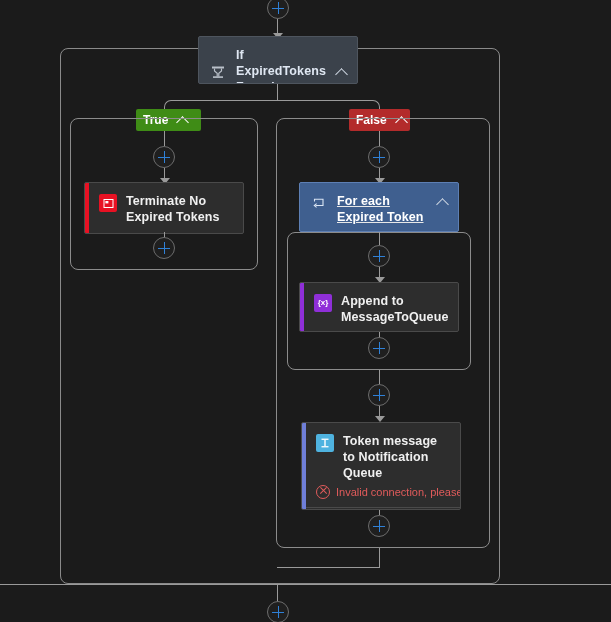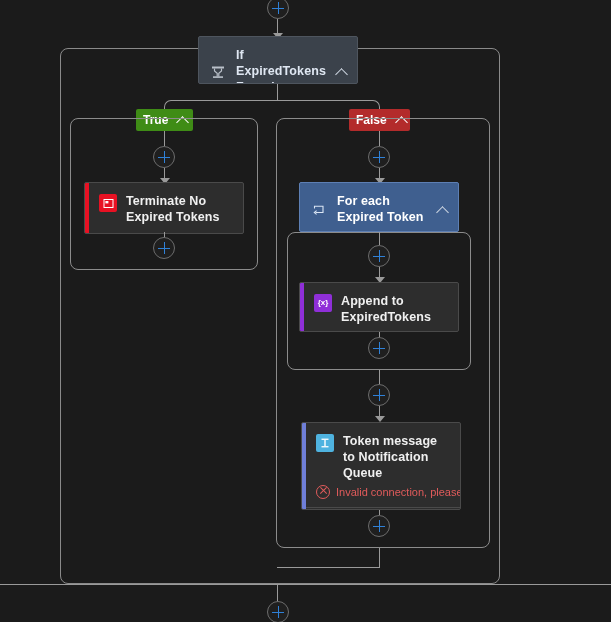--- a/index.html
+++ b/index.html
@@ -203,21 +203,21 @@
       <span class="title">If ExpiredTokens Found</span>
       <span class="chev"></span>
     </div>
   </div>
 
   <div class="line vline" style="left:277px;top:84px;height:16px;"></div>
 
   <div class="corner tl" style="left:164px;top:100px;width:114px;height:20px;"></div>
   <div class="corner tr" style="left:277px;top:100px;width:103px;height:20px;"></div>
 
-  <div class="branch branch-true" style="left:136px;top:109px;width:57px;">
+  <div class="branch branch-true" style="left:136px;top:109px;width:65px;">
     <span>True</span>
     <span class="bchev"></span>
   </div>
 
   <div class="scope inner" style="left:70px;top:118px;width:188px;height:152px;"></div>
 
   <div class="line vline" style="left:164px;top:131px;height:15px;"></div>
   <div class="plus" style="left:153px;top:146px;"></div>
   <div class="line vline" style="left:164px;top:168px;height:12px;"></div>
   <div class="arrow" style="left:160px;top:178px;"></div>
@@ -244,21 +244,21 @@
   </div>
 
   <div class="scope inner" style="left:276px;top:118px;width:214px;height:430px;"></div>
 
   <div class="line vline" style="left:379px;top:131px;height:15px;"></div>
   <div class="plus" style="left:368px;top:146px;"></div>
   <div class="line vline" style="left:379px;top:168px;height:12px;"></div>
   <div class="arrow" style="left:375px;top:178px;"></div>
 
   <div class="card node-loop" style="left:299px;top:182px;width:160px;height:50px;">
-    <div class="card-head" style="align-items:center;padding-left:10px;">
+    <div class="card-head" style="align-items:flex-start;padding-left:10px;text-decoration:underline;">
       <span class="ico" style="background:transparent;">
         <svg width="14" height="14" viewBox="0 0 14 14" aria-hidden="true">
           <path d="M2.5 5.5 L2.5 3.2 L11 3.2 L11 9.5 L3.5 9.5" stroke="#dbe6f5" stroke-width="1.1" fill="none"></path>
           <path d="M4.6 7.6 L2.3 9.6 L4.6 11.4" stroke="#dbe6f5" stroke-width="1.1" fill="none"></path>
         </svg>
       </span>
       <span class="title">For each Expired Token</span>
       <span class="chev"></span>
     </div>
   </div>
@@ -267,21 +267,21 @@
 
   <div class="line vline" style="left:379px;top:232px;height:13px;"></div>
   <div class="plus" style="left:368px;top:245px;"></div>
   <div class="line vline" style="left:379px;top:267px;height:12px;"></div>
   <div class="arrow" style="left:375px;top:277px;"></div>
 
   <div class="card" style="left:299px;top:282px;width:160px;height:50px;">
     <div class="accent" style="background:#8f2fd8;"></div>
     <div class="card-head">
       <span class="ico" style="background:#8f2fd8;color:#ffffff;font-size:8px;font-weight:bold;">{x}</span>
-      <span class="title">Append to ExpiredTokens</span>
+      <span class="title">Append to MessageToQueue</span>
     </div>
   </div>
 
   <div class="line vline" style="left:379px;top:332px;height:7px;"></div>
   <div class="plus" style="left:368px;top:337px;"></div>
 
   <div class="line vline" style="left:379px;top:370px;height:14px;"></div>
   <div class="plus" style="left:368px;top:384px;"></div>
   <div class="line vline" style="left:379px;top:406px;height:12px;"></div>
   <div class="arrow" style="left:375px;top:416px;"></div>

